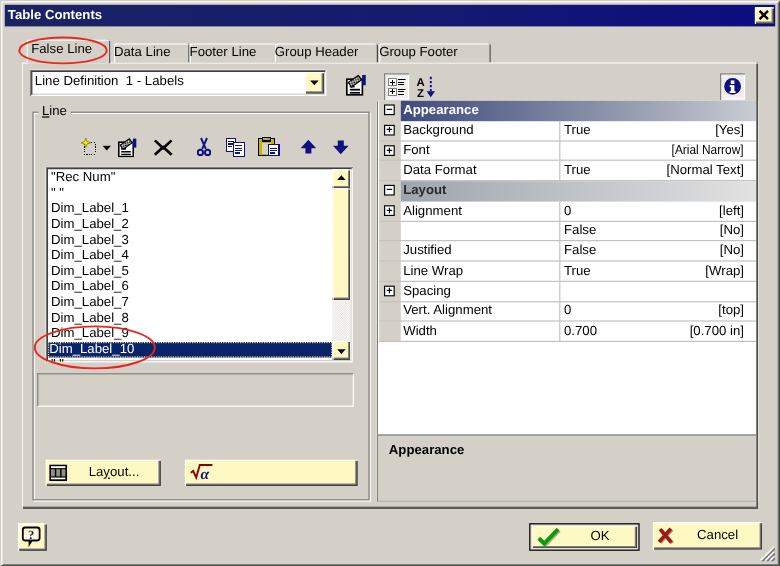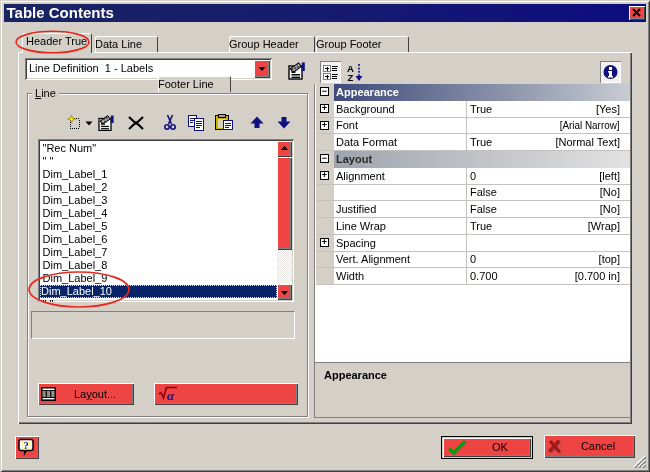--- a/index.html
+++ b/index.html
@@ -12,42 +12,42 @@
   position:relative;
   overflow:hidden;
 }
 #dlg {
   position:absolute; inset:0;
   box-shadow: inset 1px 1px 0 #d4d0c8, inset -1px -1px 0 #404040,
               inset 2px 2px 0 #ffffff, inset -2px -2px 0 #808080;
 }
 .abs { position:absolute; }
 .raised {
-  background:#ef4444;
+  background:#fef9c3;
   box-shadow: inset 1px 1px 0 #ffffff, inset -1px -1px 0 #404040,
               inset -2px -2px 0 #808080;
 }
 .sunken {
   background:#fff;
   box-shadow: inset 1px 1px 0 #808080, inset -1px -1px 0 #ffffff,
               inset 2px 2px 0 #404040, inset -2px -2px 0 #d4d0c8;
 }
 .pressed {
   box-shadow: inset 1px 1px 0 #808080, inset -1px -1px 0 #ffffff;
   background-color:#e8e6e2;
   background-image: linear-gradient(45deg,#fff 25%,transparent 25%,transparent 75%,#fff 75%),
                     linear-gradient(45deg,#fff 25%,transparent 25%,transparent 75%,#fff 75%);
   background-size:2px 2px;
   background-position:0 0,1px 1px;
 }
 
 #title {
   left:4px; top:4px; width:642px; height:18px;
   background:linear-gradient(90deg,#1a2462 0%, #151a70 55%, #0c0c80 100%);
-  color:#fff; font-weight:bold; font-size:15px; line-height:18px;
+  color:#fff; font-weight:bold; font-size:11px; line-height:18px;
   padding-left:2.5px;
 }
 #closebtn { left:629px; top:6px; width:16px; height:14px; }
 
 .tab {
   top:36px; height:16px; z-index:2;
   background:#d4d0c8;
   border-top-left-radius:2px; border-top-right-radius:2px;
   box-shadow: inset 1px 1px 0 #ffffff, inset -1px 0 0 #404040;
   text-align:left; line-height:16px;
@@ -148,24 +148,24 @@
 <body>
 <div id="dlg"></div>
 <div class="abs" id="title">Table Contents</div>
 <div class="abs raised" id="closebtn">
   <svg width="16" height="14" viewBox="0 0 16 14">
     <path d="M4 3 L11 10 M11 3 L4 10" stroke="#000" stroke-width="2"></path>
   </svg>
 </div>
 
 <div class="abs tab" style="left:95px;width:63px;">Data Line</div>
-<div class="abs tab" style="left:158px;width:73px;margin-top:40px;">Footer Line</div>
+<div class="abs tab" style="left:158px;width:73px;">Footer Line</div>
 <div class="abs tab" style="left:229px;width:86px;">Group Header</div>
 <div class="abs tab" style="left:316px;width:93px;">Group Footer</div>
-<div class="abs" id="tab-active">Header True</div>
+<div class="abs" id="tab-active">False Line</div>
 <div class="abs" id="page"></div>
 
 <div class="abs sunken" style="left:25px;top:58px;width:247px;height:22px;">
   <div class="abs" style="left:4px;top:0;line-height:21px;white-space:pre;">Line Definition  1 - Labels</div>
   <div class="abs raised" style="right:2px;top:2px;width:16px;height:18px;">
     <svg width="16" height="18" viewBox="0 0 16 18">
         <path d="M4.5 7 L11.5 7 L8 11 Z" fill="#000"></path>
       </svg>
   </div>
 </div>

